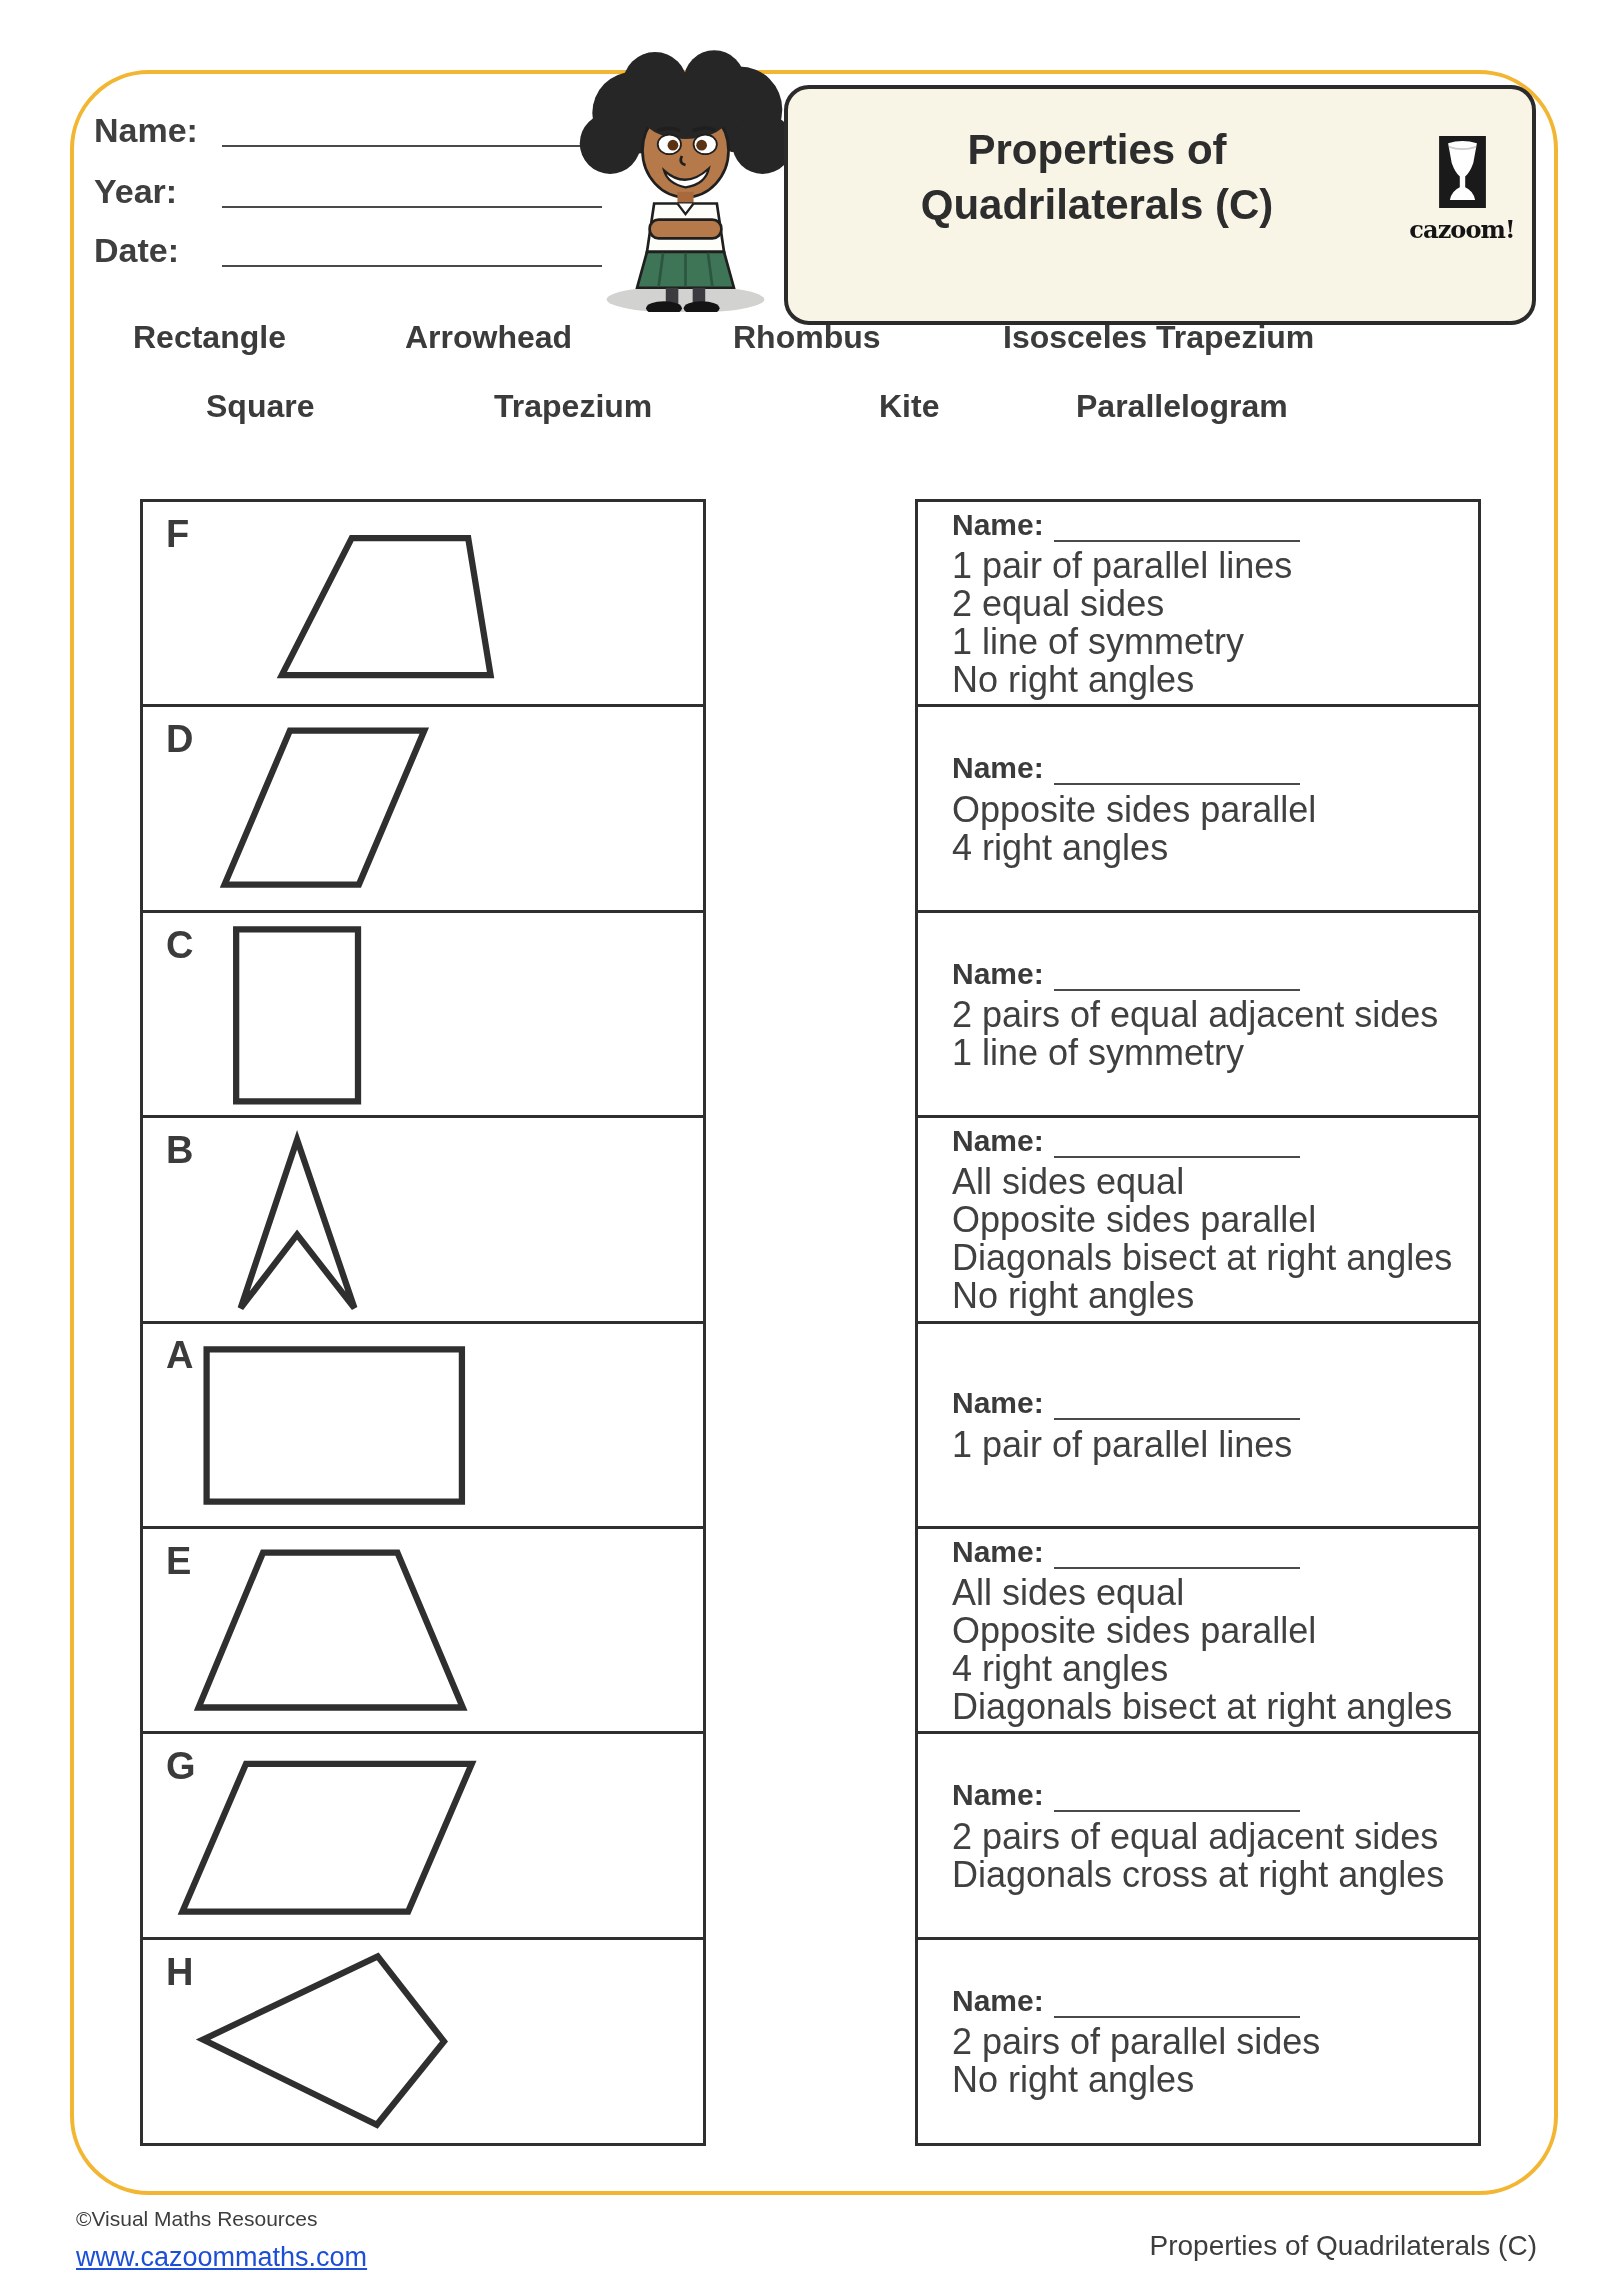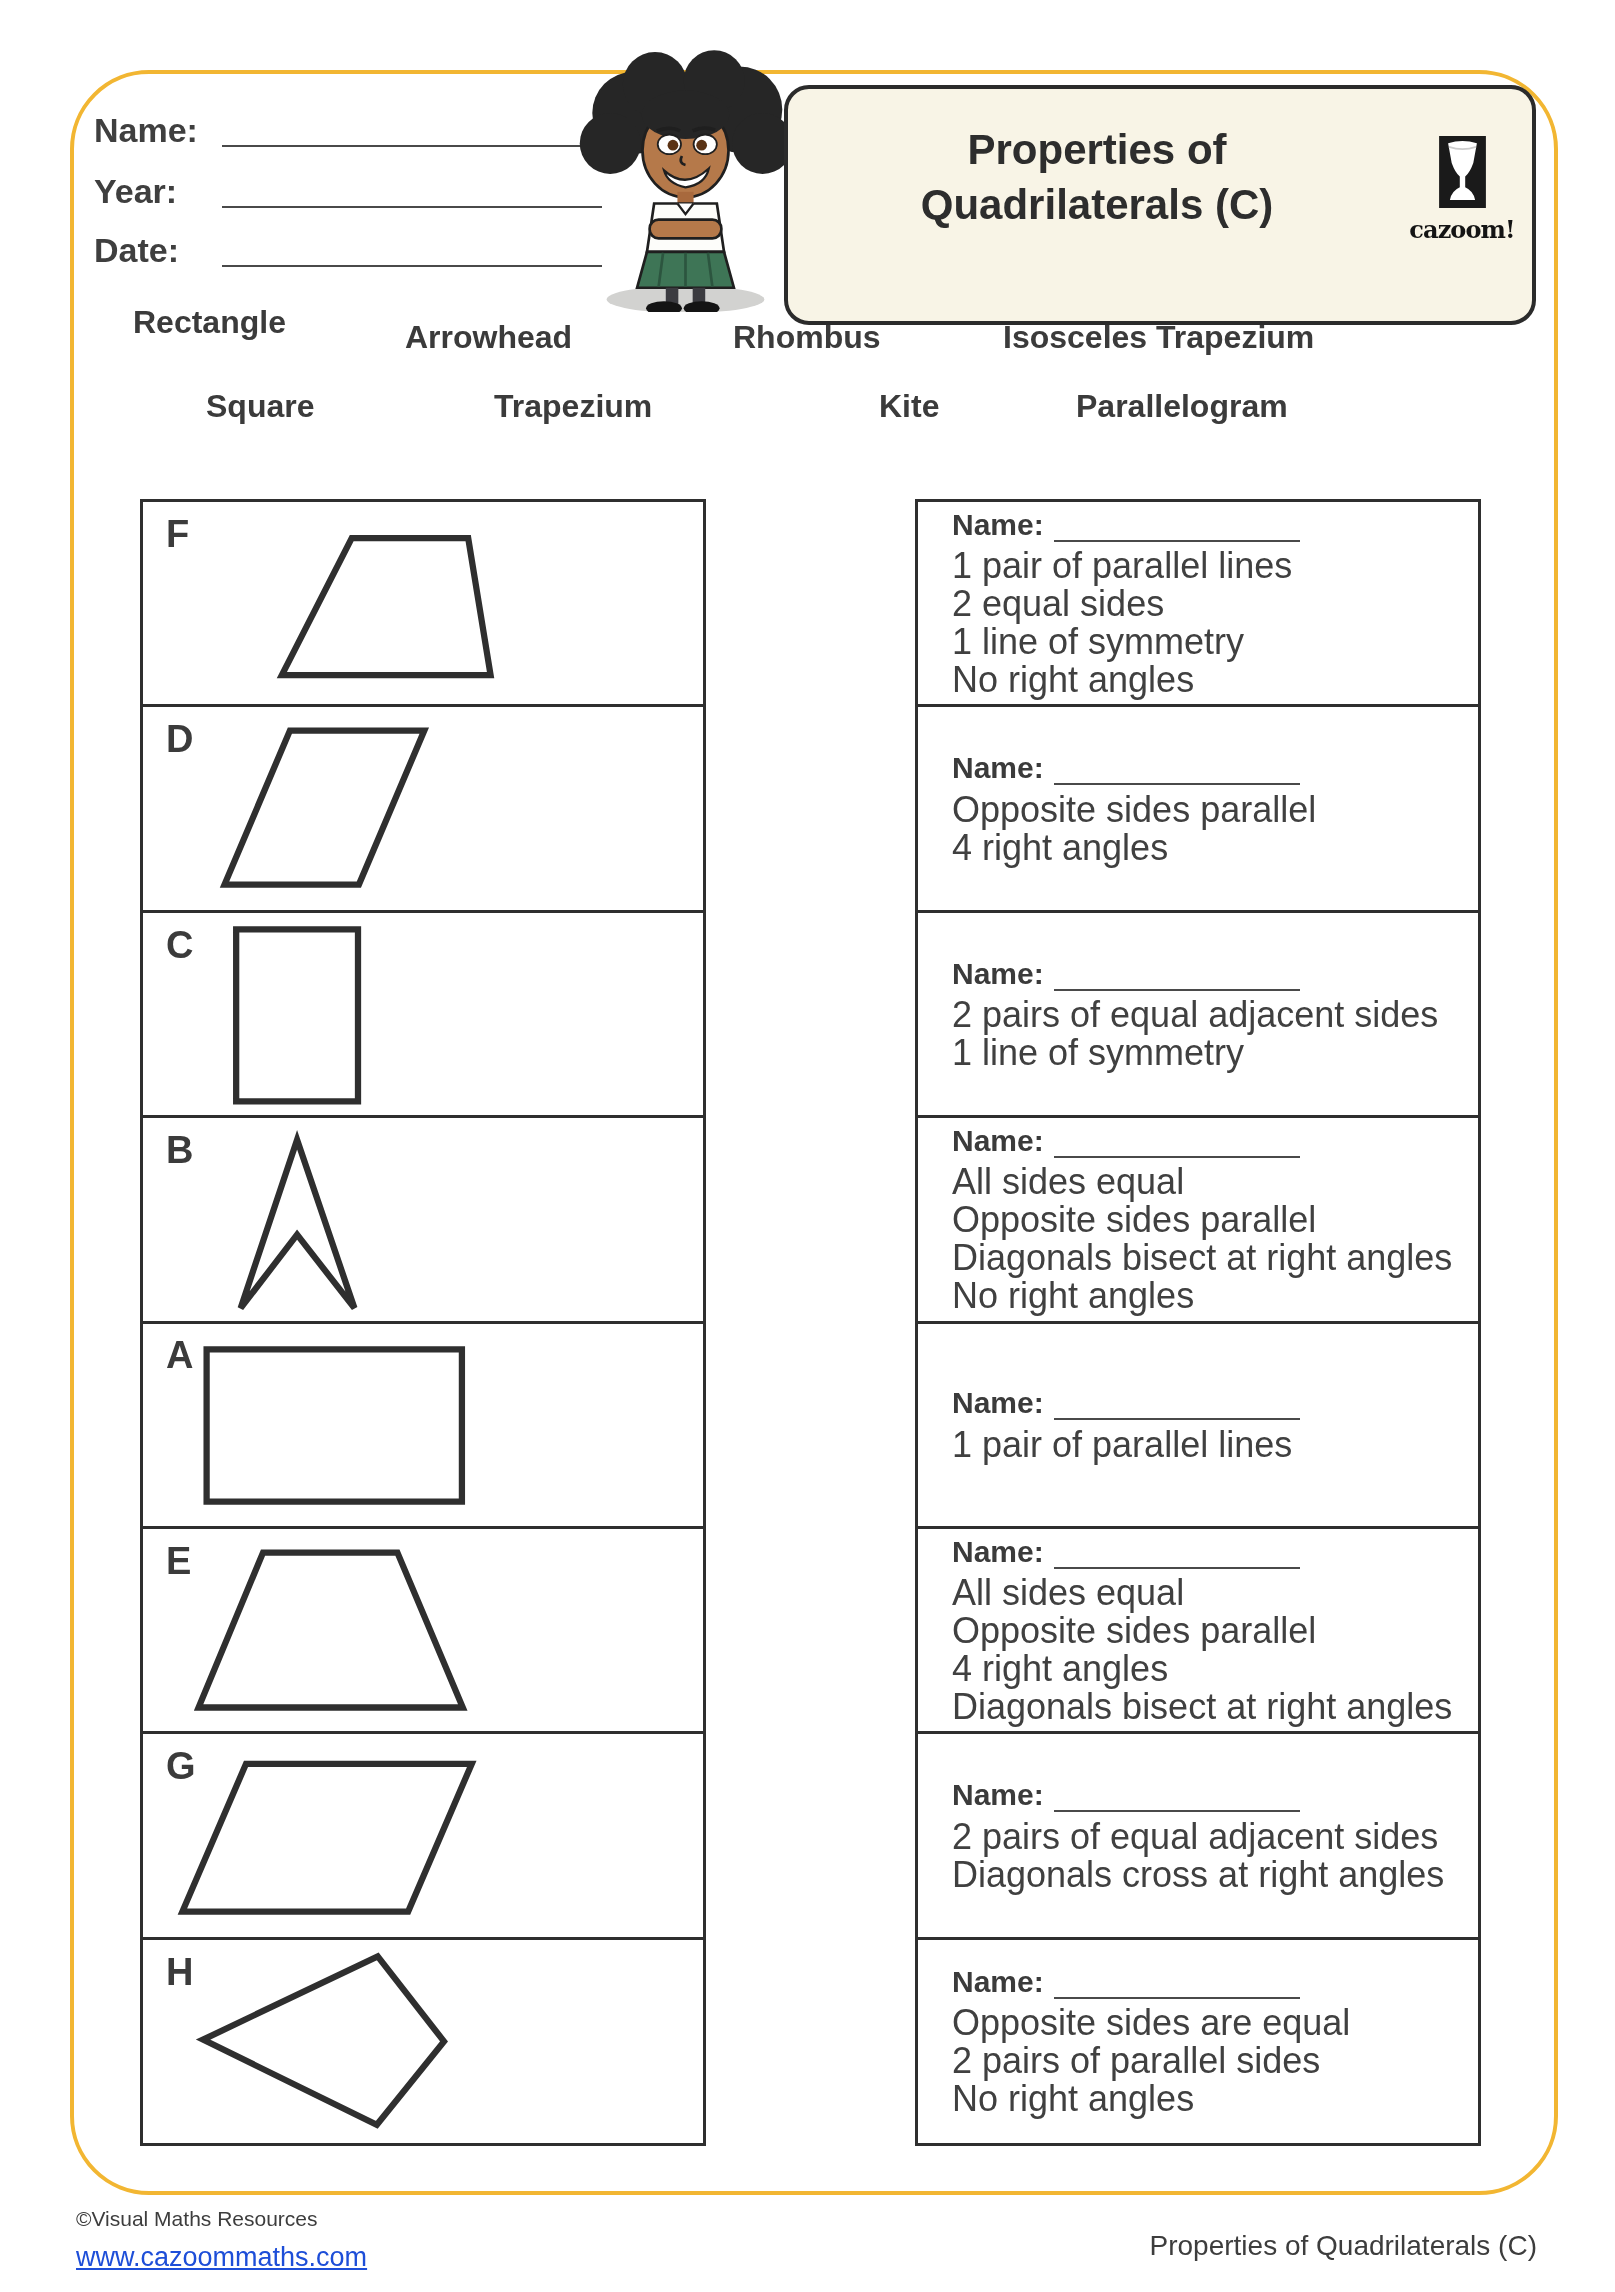--- a/index.html
+++ b/index.html
@@ -101,21 +101,21 @@
   <div class="logo-wrap">
     <svg width="47" height="72" viewBox="0 0 52 80">
       <rect x="0" y="0" width="52" height="80" fill="#1a1a1a"></rect>
       <path d="M10,8 Q26,3 42,8 L38,30 Q34,41 29,45 L29,57 Q38,61 40,71 L12,71 Q14,61 23,57 L23,45 Q18,41 14,30 Z" fill="#ffffff"></path>
       <path d="M11,12 Q26,17 41,12" fill="none" stroke="#cccccc" stroke-width="2"></path>
     </svg>
     <div class="logo-brand">cazoom!</div>
   </div>
 </div>
 
-<span class="abs wb" style="left:133px;top:304px;">Rectangle</span>
+<span class="abs wb" style="left:133px;top:319px;">Rectangle</span>
 <span class="abs wb" style="left:405px;top:319px;">Arrowhead</span>
 <span class="abs wb" style="left:733px;top:319px;">Rhombus</span>
 <span class="abs wb" style="left:1003px;top:319px;">Isosceles Trapezium</span>
 <span class="abs wb" style="left:206px;top:388px;">Square</span>
 <span class="abs wb" style="left:494px;top:388px;">Trapezium</span>
 <span class="abs wb" style="left:879px;top:388px;">Kite</span>
 <span class="abs wb" style="left:1076px;top:388px;">Parallelogram</span>
 
 <div class="col shape-col">
     <div class="shape-box">
@@ -227,21 +227,20 @@
         <span class="blank"></span>
       </div>
       <div class="prop">2 pairs of equal adjacent sides</div>
       <div class="prop">Diagonals cross at right angles</div>
     </div>
     <div class="prop-box">
       <div class="name-row">
         <span class="name-label">Name:</span>
         <span class="blank"></span>
       </div>
-      <div class="prop">Opposite sides are equal</div>
       <div class="prop">2 pairs of parallel sides</div>
       <div class="prop">No right angles</div>
     </div>
   </div>
 
 <div class="abs foot" style="left:76px;top:2207px;">©Visual Maths Resources</div>
 <div class="abs foot-link" style="left:76px;top:2242px;">www.cazoommaths.com</div>
 <div class="abs doc-title" style="right:79px;top:2230px;">Properties of Quadrilaterals (C)</div>
 
 

